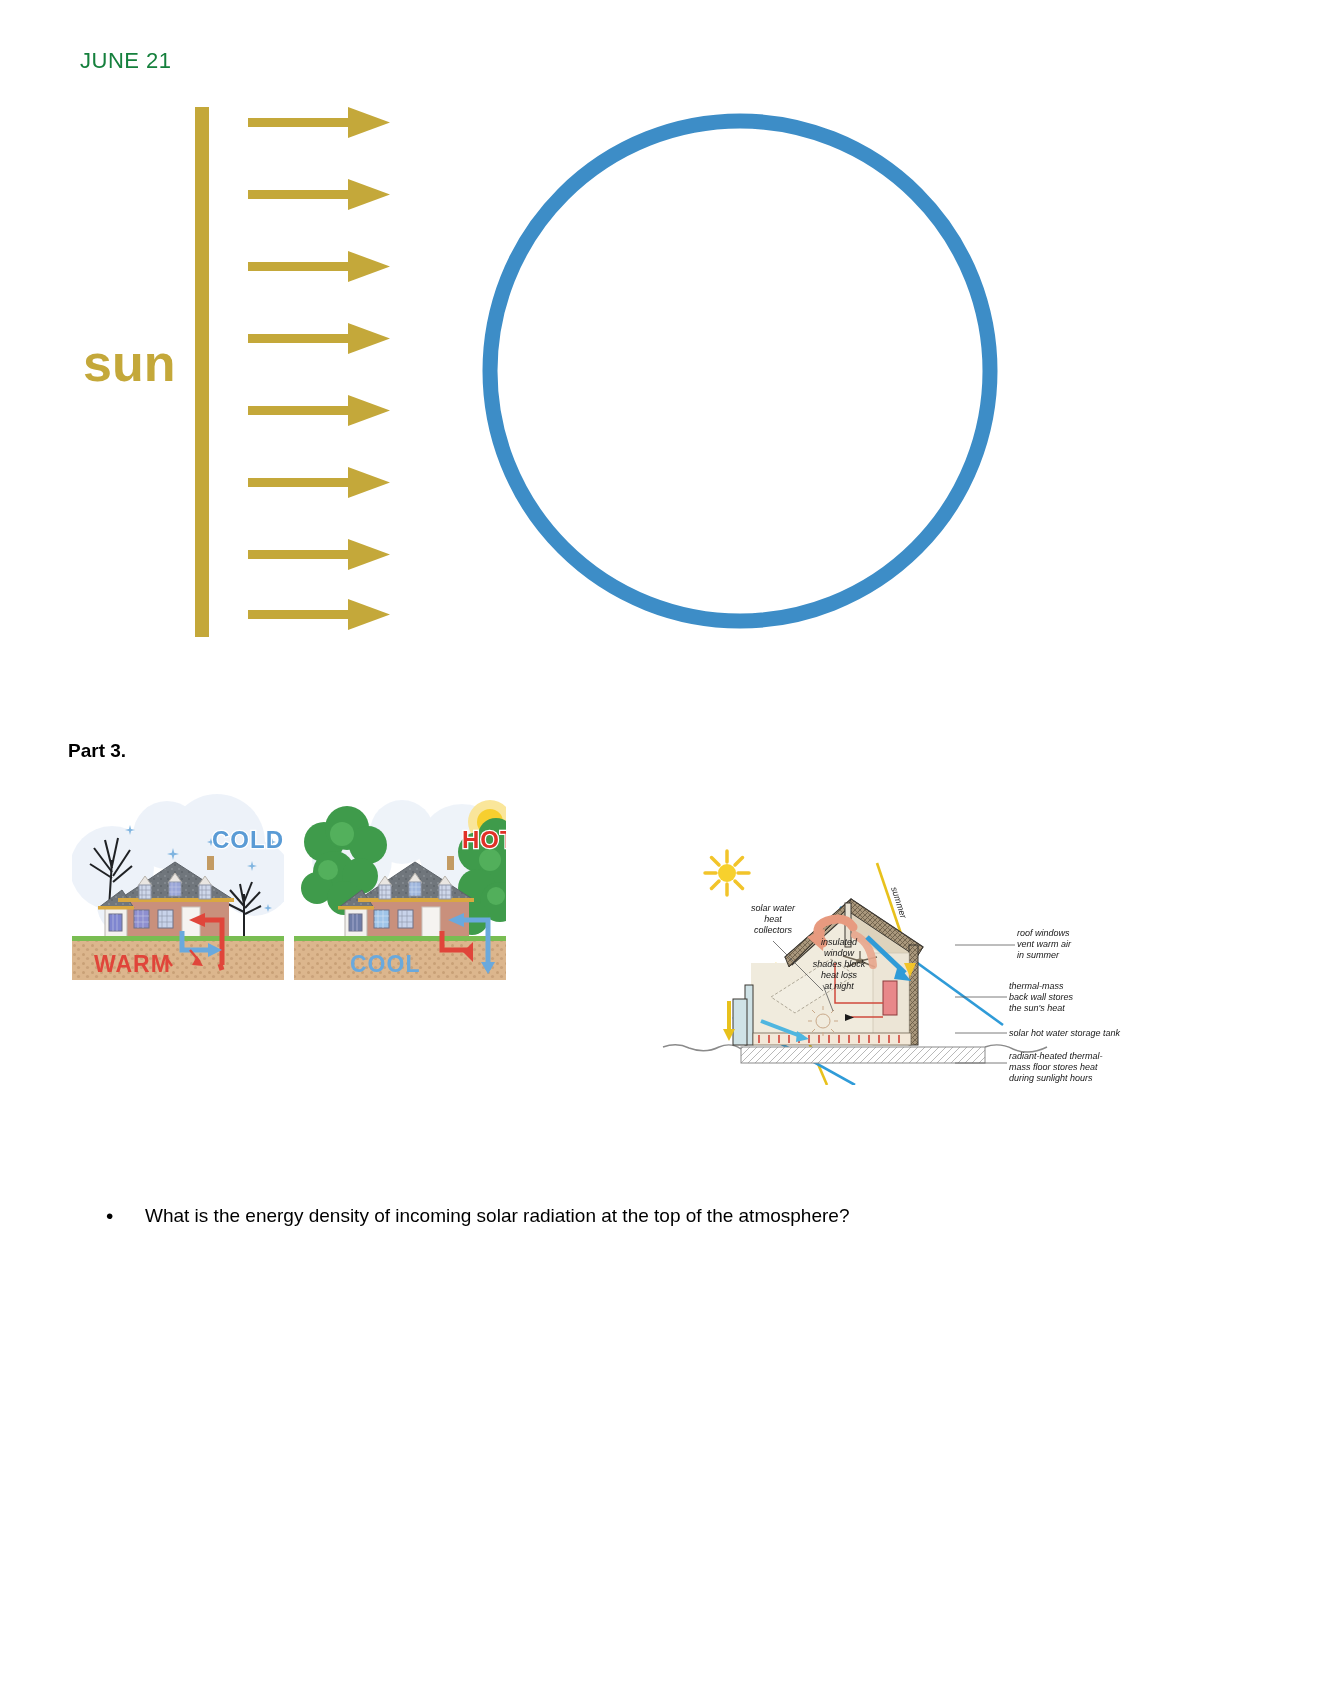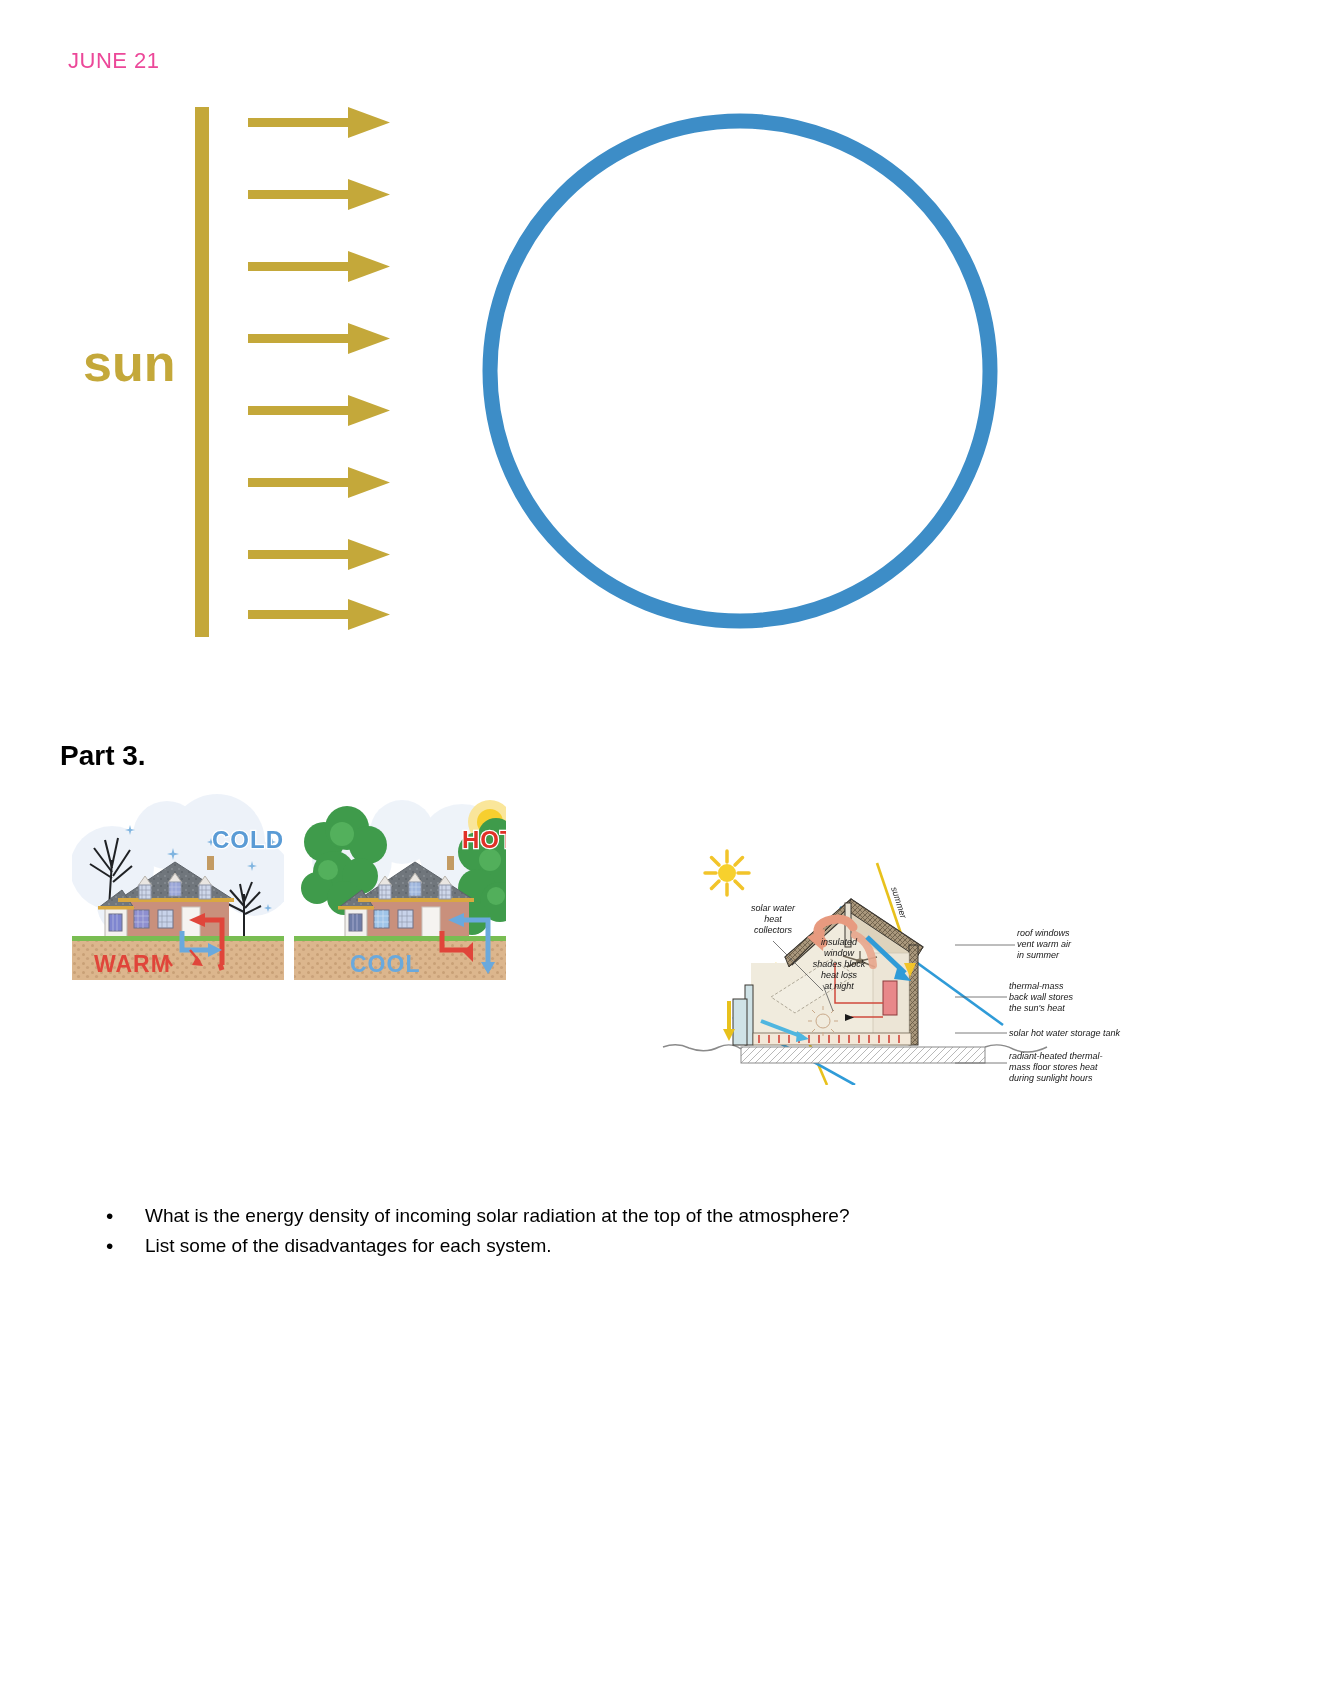--- a/index.html
+++ b/index.html
@@ -12,43 +12,43 @@
     height: 1700px;
     position: relative;
     font-family: "Liberation Sans", sans-serif;
     color: #000000;
     overflow: hidden;
   }
 
   
   #page-title {
     position: absolute;
-    left: 68px;
+    left: 80px;
     top: 48px;
     font-size: 22px;
     letter-spacing: 0.5px;
-    color: #ec4899;
+    color: #15803d;
   }
 
   
   #sun-figure {
     position: absolute;
     left: 75px;
     top: 99px;
     width: 945px;
     height: 550px;
   }
   #sun-figure svg { display: block; }
 
   
   #part3-heading {
     position: absolute;
-    left: 60px;
+    left: 68px;
     top: 740px;
-    font-size: 28px;
+    font-size: 19px;
     font-weight: bold;
     color: #000000;
   }
 
   
   #geothermal-figure {
     position: absolute;
     left: 72px;
     top: 790px;
     width: 460px;
@@ -542,15 +542,14 @@
       <text x="354" y="274">radiant-heated thermal-</text>
       <text x="354" y="285">mass floor stores heat</text>
       <text x="354" y="296">during sunlight hours</text>
     </g>
   </svg>
 </div>
 
 <div id="question-list">
   <ul>
     <li>What is the energy density of incoming solar radiation at the top of the atmosphere?</li>
-    <li>List some of the disadvantages for each system.</li>
   </ul>
 </div>
 
 </body></html>

